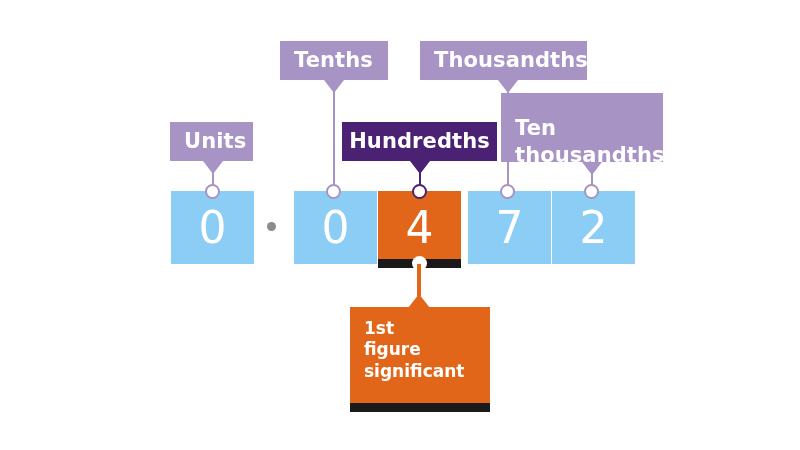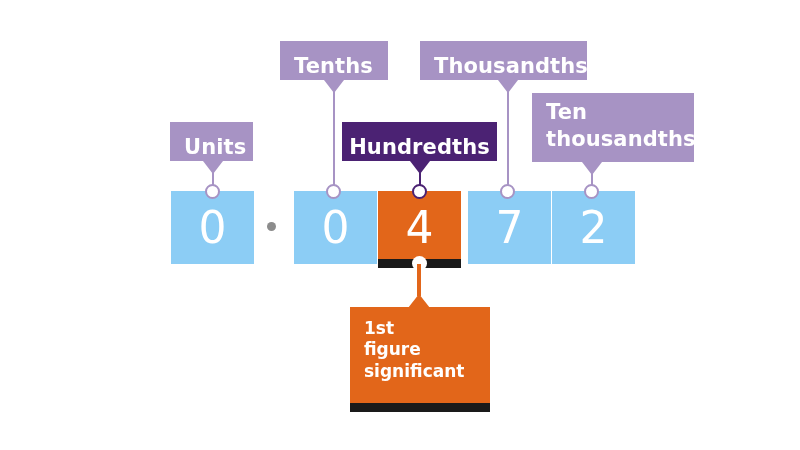--- a/index.html
+++ b/index.html
@@ -45,21 +45,21 @@
     height: 9px;
     border-radius: 50%;
     background: #8C8C8C;
   }
 
   
   .label-box {
     position: absolute;
     box-sizing: border-box;
     display: flex;
-    align-items: flex-end;
+    align-items: center;
     color: #ffffff;
     font-weight: bold;
     font-size: 21px;
     line-height: 1.28;
     padding: 0 14px;
     letter-spacing: .1px;
   }
   .label-box.lilac { background: #A793C4; }
   .label-box.plum  { background: #4B2273; }
 
@@ -147,21 +147,21 @@
   </div>
   <div class="tail lilac" style="left:324px; top:80px;"></div>
   <div class="stem lilac" style="left:333px; top:90px; height:100px;"></div>
 
   <div class="label-box lilac" style="left:420px; top:41px; width:167px; height:39px;">
     <span>Thousandths</span>
   </div>
   <div class="tail lilac" style="left:498px; top:80px;"></div>
   <div class="stem lilac" style="left:507px; top:90px; height:100px;"></div>
 
-  <div class="label-box lilac" style="left:532px; top:93px; width:162px; height:69px; align-items:flex-start; padding-top:6px;">
+  <div class="label-box lilac" style="left:501px; top:93px; width:162px; height:69px; align-items:flex-start; padding-top:22px;">
     <span style="display:block;">
       <span style="display:block;">Ten</span>
       <span style="display:block;">thousandths</span>
     </span>
   </div>
   <div class="tail lilac" style="left:582px; top:162px;"></div>
   <div class="stem lilac" style="left:591px; top:172px; height:18px;"></div>
 
   <div class="label-box lilac" style="left:170px; top:122px; width:83px; height:39px;">
     <span>Units</span>

